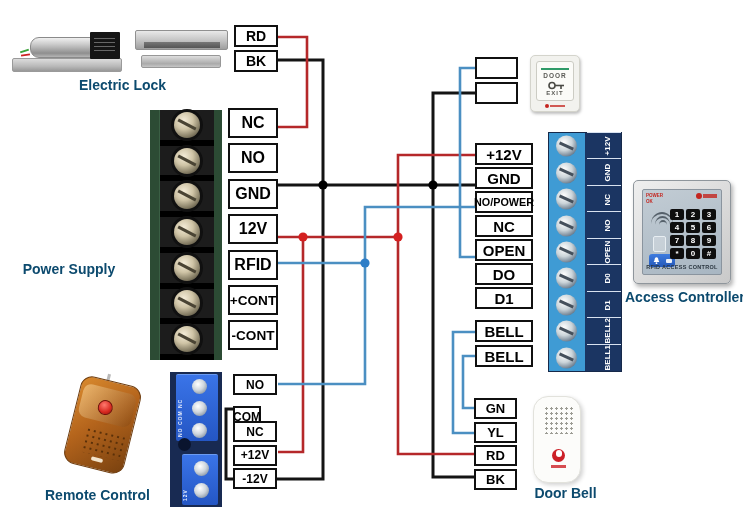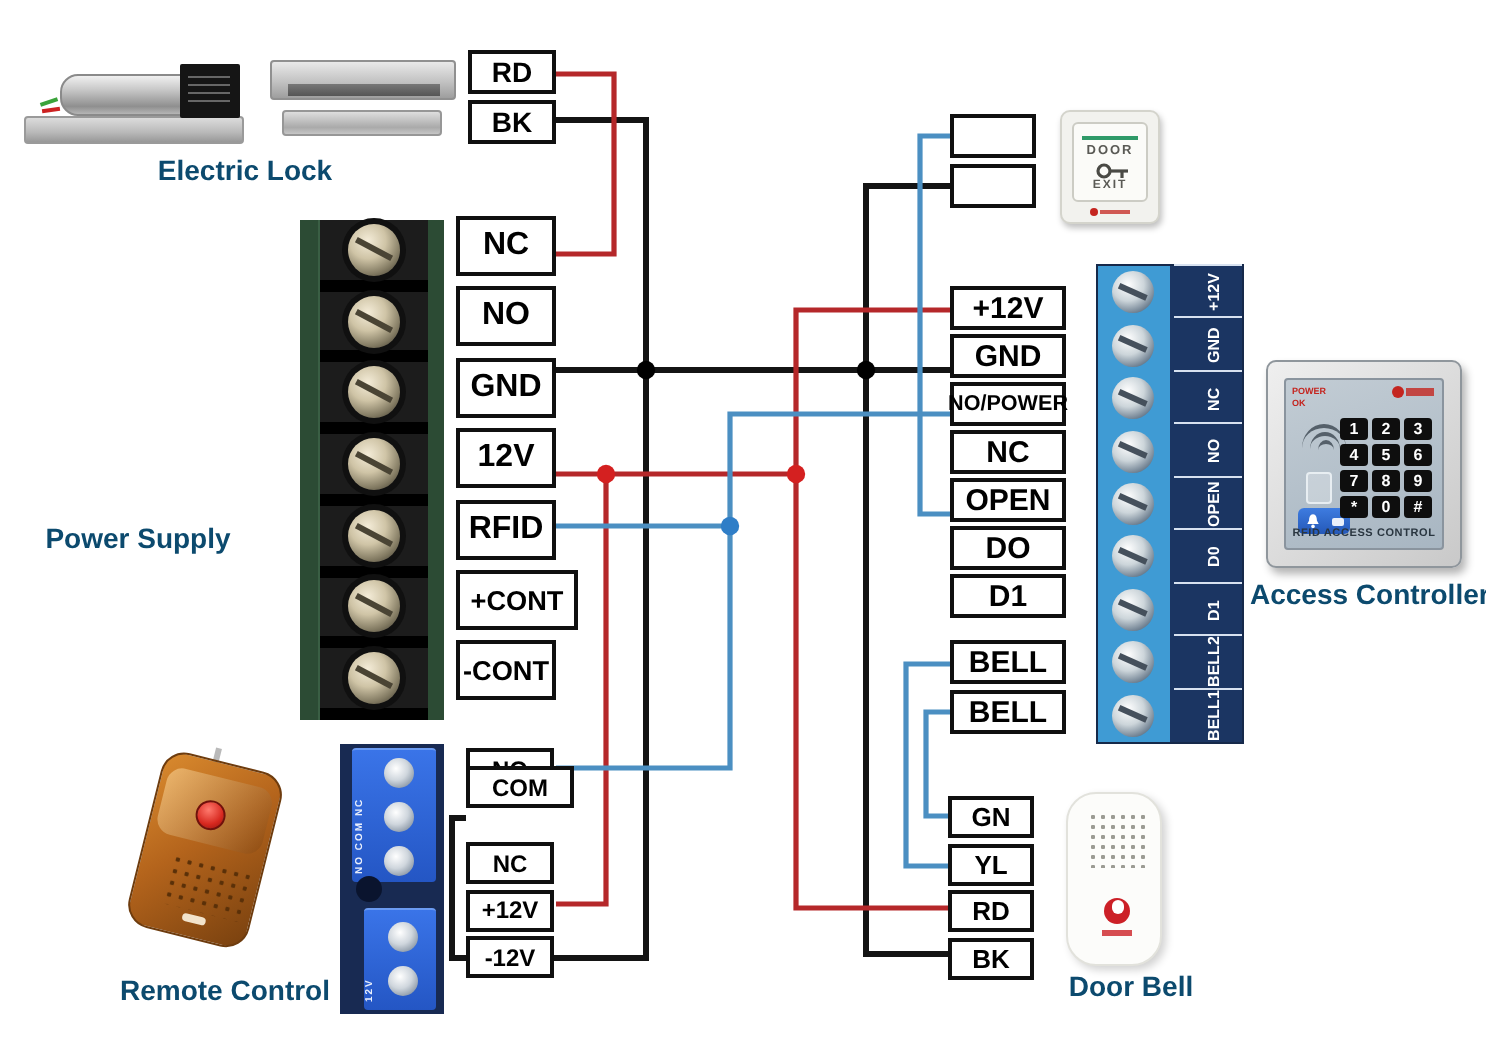--- a/index.html
+++ b/index.html
@@ -180,21 +180,21 @@
   <div class="slabel-text" style="left:18px;top:261px;width:102px;text-align:center;font-size:14px;">Power Supply</div>
 
   <div class="photo fob">
     <div class="fob-ant"></div>
     <div class="fob-body"></div>
     <div class="fob-stripe"></div>
     <div class="fob-btn"></div>
     <div class="fob-holes"></div>
     <div class="fob-slot"></div>
   </div>
-  <div class="slabel-text" style="left:45px;top:487px;width:120px;text-align:right;font-size:14px;">Remote Control</div>
+  <div class="slabel-text" style="left:45px;top:487px;width:120px;text-align:left;font-size:14px;">Remote Control</div>
 
   <div class="photo rc">
     <div class="rc-block" style="left:6px;top:2px;width:42px;height:66px;">
       <span class="rc-screw" style="left:16px;top:4px;"></span>
       <span class="rc-screw" style="left:16px;top:26px;"></span>
       <span class="rc-screw" style="left:16px;top:48px;"></span>
       <span class="rc-vtext" style="left:1px;top:4px;height:58px;">NO COM NC</span>
     </div>
     <div class="rc-hole"></div>
     <div class="rc-block" style="left:12px;top:82px;width:36px;height:50px;">
@@ -309,35 +309,35 @@
   </div>
   <div class="slabel-text" style="left:523px;top:485px;width:85px;text-align:center;font-size:14px;">Door Bell</div>
 
 <div class="tbox" style="left: 234px; top: 25px; width: 44px; height: 22px; font-size: 14px;">RD</div>
     <div class="tbox" style="left: 234px; top: 50px; width: 44px; height: 22px; font-size: 14px;">BK</div>
     <div class="tbox" style="left: 228px; top: 108px; width: 50px; height: 30px; font-size: 16px;">NC</div>
     <div class="tbox" style="left: 228px; top: 143.4px; width: 50px; height: 30px; font-size: 16px;">NO</div>
     <div class="tbox" style="left: 228px; top: 178.8px; width: 50px; height: 30px; font-size: 16px;">GND</div>
     <div class="tbox" style="left: 228px; top: 214.2px; width: 50px; height: 30px; font-size: 16px;">12V</div>
     <div class="tbox" style="left: 228px; top: 249.6px; width: 50px; height: 30px; font-size: 16px;">RFID</div>
-    <div class="tbox" style="left: 228px; top: 285px; width: 61px; height: 30px; font-size: 13.6px;">+CONT</div>
+    <div class="tbox" style="left: 228px; top: 285px; width: 50px; height: 30px; font-size: 13.6px;">+CONT</div>
     <div class="tbox" style="left: 228px; top: 320.4px; width: 50px; height: 30px; font-size: 13.6px;">-CONT</div>
     <div class="tbox" style="left: 475px; top: 143px; width: 58px; height: 22px; font-size: 15px;">+12V</div>
     <div class="tbox" style="left: 475px; top: 167px; width: 58px; height: 22px; font-size: 15px;">GND</div>
     <div class="tbox" style="left: 475px; top: 191px; width: 58px; height: 22px; font-size: 10.8px;">NO/POWER</div>
     <div class="tbox" style="left: 475px; top: 215px; width: 58px; height: 22px; font-size: 15px;">NC</div>
     <div class="tbox" style="left: 475px; top: 239px; width: 58px; height: 22px; font-size: 15px;">OPEN</div>
     <div class="tbox" style="left: 475px; top: 263px; width: 58px; height: 22px; font-size: 15px;">DO</div>
     <div class="tbox" style="left: 475px; top: 287px; width: 58px; height: 22px; font-size: 15px;">D1</div>
     <div class="tbox" style="left: 475px; top: 320px; width: 58px; height: 22px; font-size: 15px;">BELL</div>
     <div class="tbox" style="left: 475px; top: 345px; width: 58px; height: 22px; font-size: 15px;">BELL</div>
     <div class="tbox" style="left: 475px; top: 57px; width: 43px; height: 22px; font-size: 12px;"></div>
     <div class="tbox" style="left: 475px; top: 82px; width: 43px; height: 22px; font-size: 12px;"></div>
     <div class="tbox" style="left: 233px; top: 374px; width: 44px; height: 21px; font-size: 12px;">NO</div>
-    <div class="tbox" style="left: 233px; top: 383px; width: 54px; height: 21px; font-size: 12px;">COM</div>
+    <div class="tbox" style="left: 233px; top: 406px; width: 28px; height: 21px; font-size: 12px;">COM</div>
     <div class="tbox" style="left: 233px; top: 421px; width: 44px; height: 21px; font-size: 12px;">NC</div>
     <div class="tbox" style="left: 233px; top: 444.5px; width: 44px; height: 21px; font-size: 12px;">+12V</div>
     <div class="tbox" style="left: 233px; top: 468px; width: 44px; height: 21px; font-size: 12px;">-12V</div>
     <div class="tbox" style="left: 474px; top: 398px; width: 43px; height: 21px; font-size: 13px;">GN</div>
     <div class="tbox" style="left: 474px; top: 421.5px; width: 43px; height: 21px; font-size: 13px;">YL</div>
     <div class="tbox" style="left: 474px; top: 445px; width: 43px; height: 21px; font-size: 13px;">RD</div>
     <div class="tbox" style="left: 474px; top: 468.5px; width: 43px; height: 21px; font-size: 13px;">BK</div>
   </div>
 
 </body></html>

